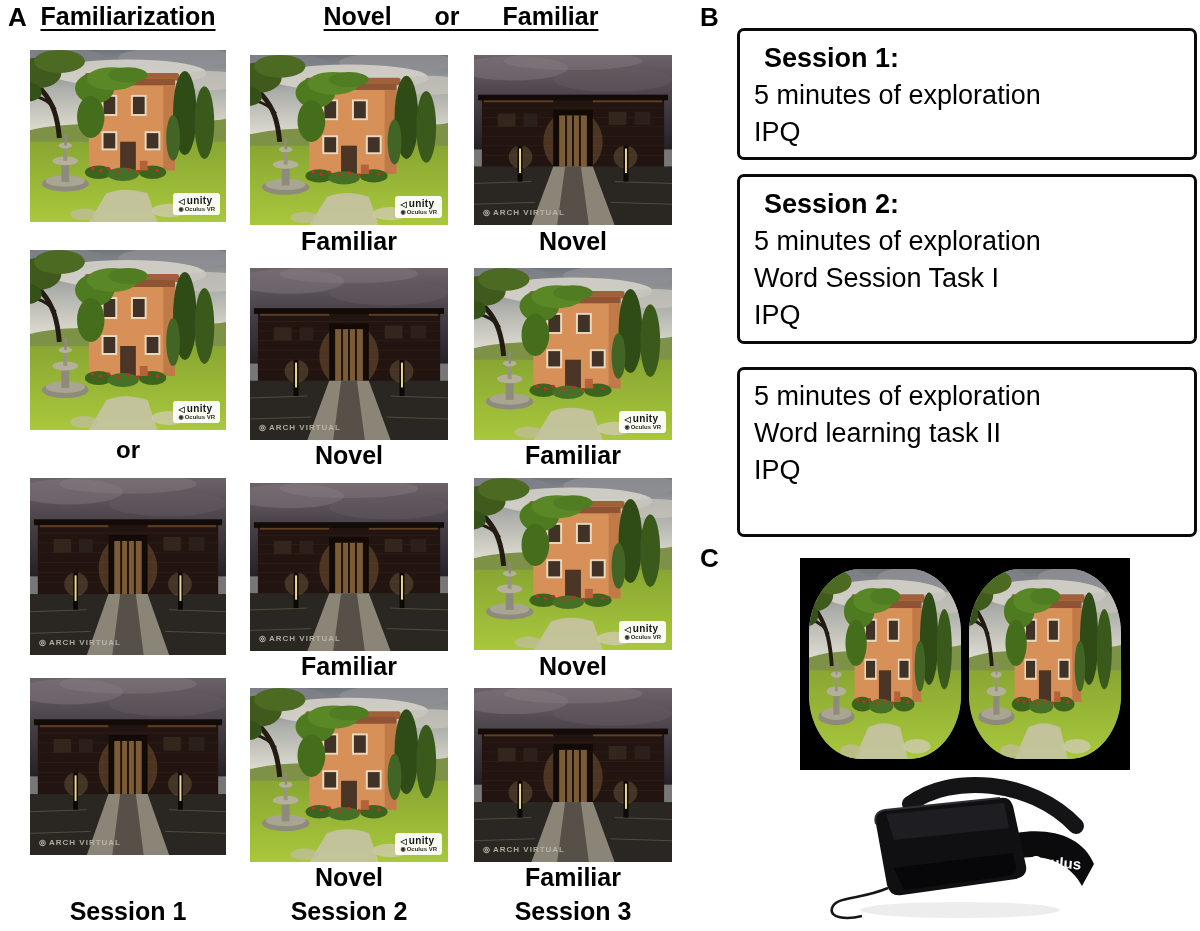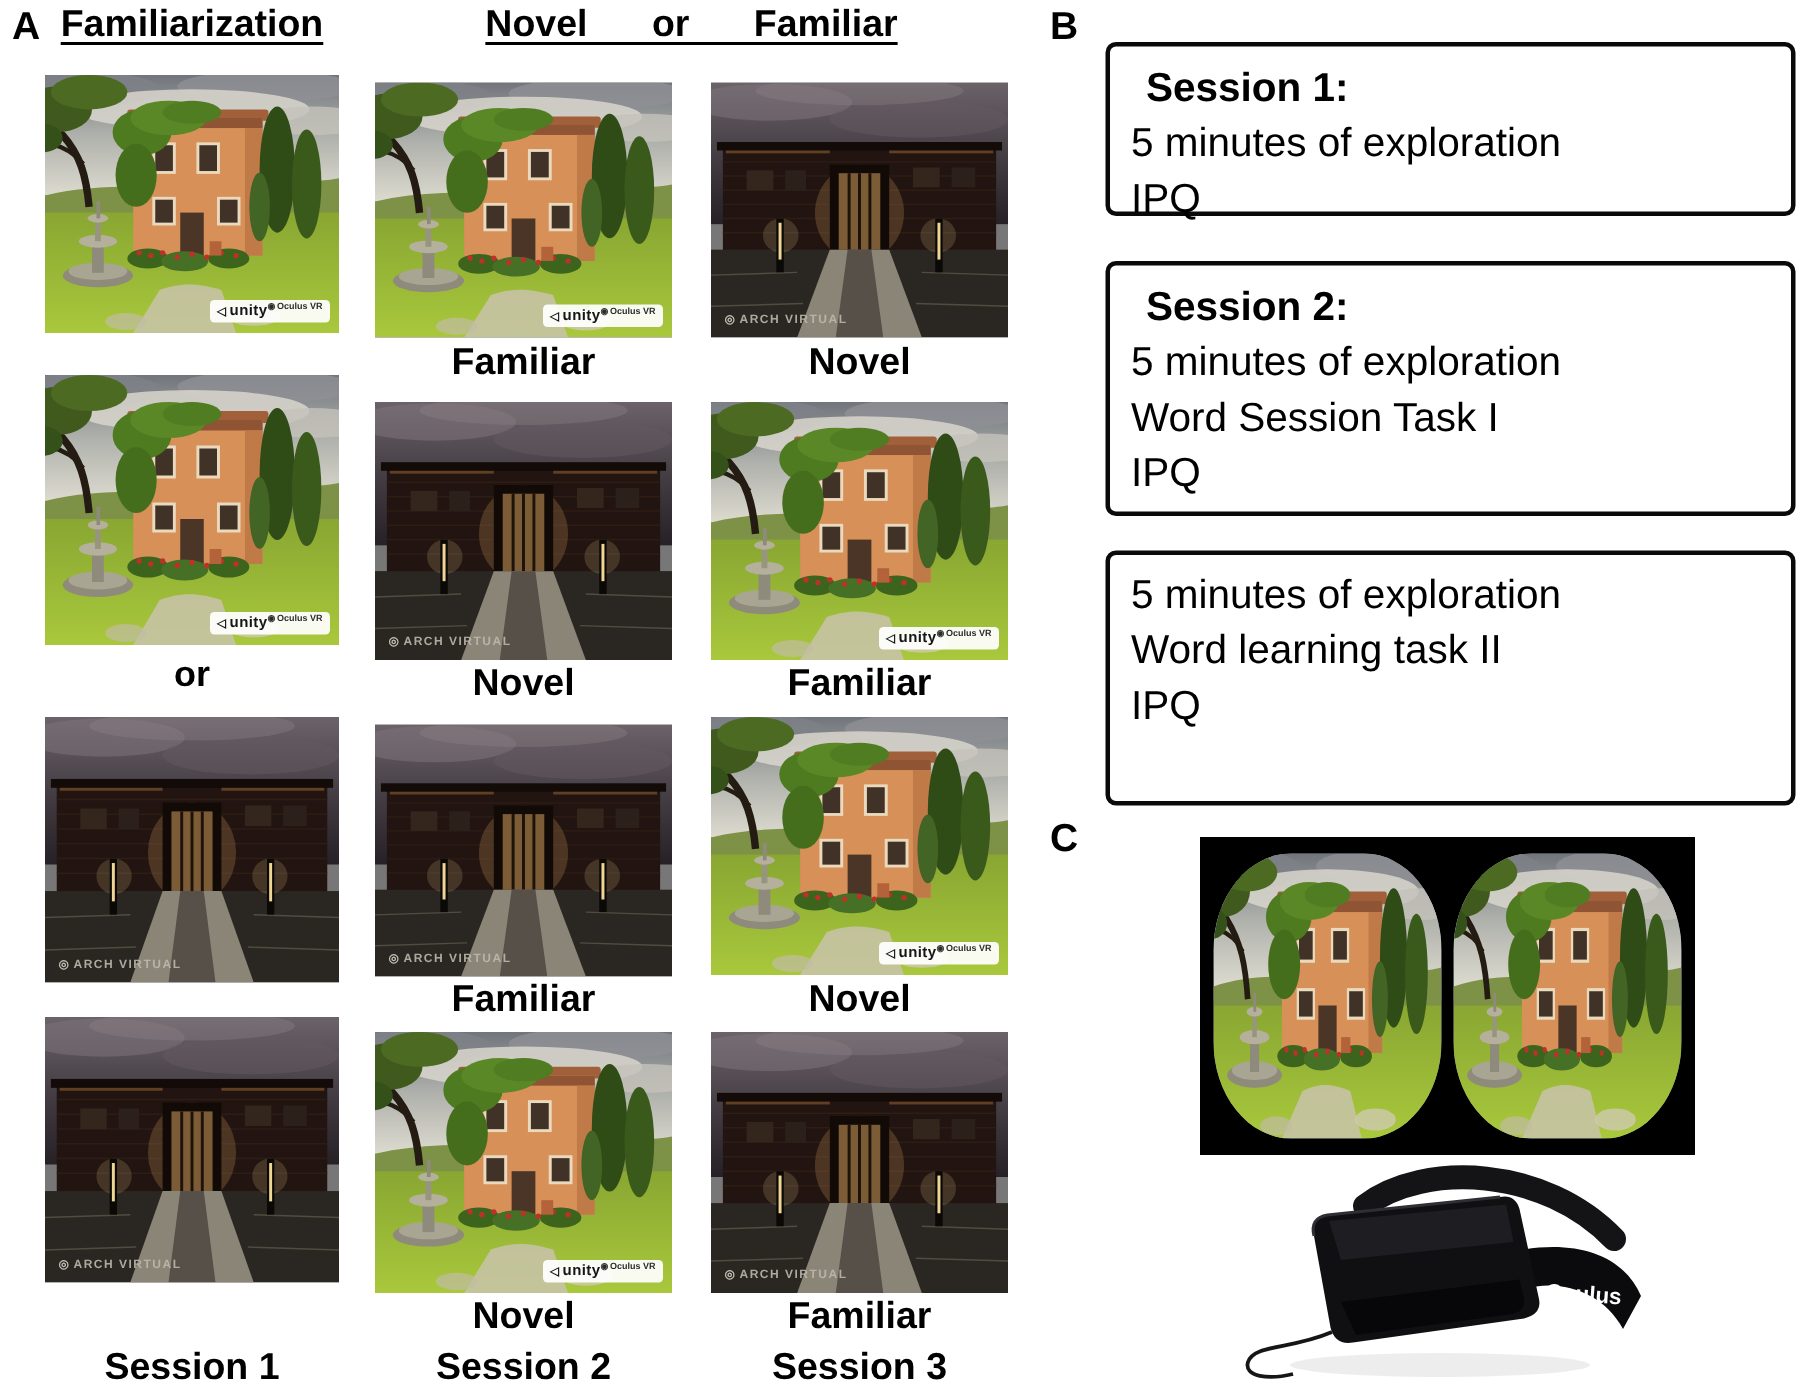--- a/index.html
+++ b/index.html
@@ -6,21 +6,21 @@
   html,body { width:1200px; height:931px; background:#ffffff; font-family:"Liberation Sans", sans-serif; color:#000; overflow:hidden; position:relative; }
   .panel-letter { position:absolute; font-size:26px; font-weight:bold; }
   .col-header { position:absolute; font-size:25px; font-weight:bold; text-align:center; text-decoration:underline; text-decoration-thickness:2px; text-underline-offset:4px; }
   .header-right { word-spacing:36px; }
   .cell { position:absolute; overflow:hidden; background:#777; }
   .cell svg.scene { width:100%; height:100%; display:block; }
   .cond-label { position:absolute; height:30px; font-size:25px; font-weight:bold; text-align:center; line-height:30px; }
   .or-label { position:absolute; height:40px; font-size:24px; font-weight:bold; text-align:center; line-height:40px; }
   .session-label { position:absolute; height:32px; font-size:25px; font-weight:bold; text-align:center; line-height:32px; }
   
-  .wm-box { position:absolute; right:6px; bottom:7px; background:rgba(255,255,255,.93); border-radius:3px; padding:2px 5px 2px; display:flex; flex-direction:row; align-items:flex-start; line-height:1.15; }
+  .wm-box { position:absolute; right:6px; bottom:7px; background:rgba(255,255,255,.93); border-radius:3px; padding:2px 5px 2px; display:flex; flex-direction:column; align-items:flex-start; line-height:1.15; }
   .wm-unity { font-size:10px; font-weight:bold; color:#161616; letter-spacing:.3px; }
   .wm-unity .logo-glyph { font-size:8px; margin-right:2px; }
   .wm-oculus { font-size:6px; color:#2c2c2c; font-weight:bold; }
   .wm-oculus .logo-glyph { font-size:6px; margin-right:1px; }
   .wm-night { position:absolute; left:9px; bottom:8px; font-size:8px; font-weight:bold; color:#bdb8ac; letter-spacing:1px; opacity:.9;margin-top:25px; }
   .wm-night .logo-glyph { font-size:8px; margin-right:2px; color:#d7d2c6; }
   
   .session-box { position:absolute; left:737px; width:460px; border:3px solid #0a0a0a; border-radius:7px; background:#fff; padding:8px 14px 6px 14px; }
   .session-box .box-title { font-size:27px; font-weight:bold; line-height:38px; padding-left:10px; }
   .session-box .box-line { font-size:27px; line-height:37px; }
@@ -262,21 +262,21 @@
   <svg class="scene" viewBox="0 0 200 180" preserveAspectRatio="none">
       <use href="#scene-night"></use>
     </svg>
   <div class="wm-night"><span class="logo-glyph">◎</span><span>ARCH VIRTUAL</span></div>
 </div>
 <div class="cond-label" style="left:474px;top:862px;width:198px">Familiar</div>
 <div class="session-label" style="left:474px;top:895px;width:198px">Session 3</div>
 
 <div class="panel-letter" style="left:700px;top:2px">B</div>
 
-<div class="session-box" style="top:28px;height:116px">
+<div class="session-box" style="top:28px;height:132px">
   <div class="box-title">Session 1:</div>
   <div class="box-line">5 minutes of exploration</div>
   <div class="box-line">IPQ</div>
 </div>
 
 <div class="session-box" style="top:174px;height:170px">
   <div class="box-title">Session 2:</div>
   <div class="box-line">5 minutes of exploration</div>
   <div class="box-line">Word Session Task I</div>
   <div class="box-line">IPQ</div>

